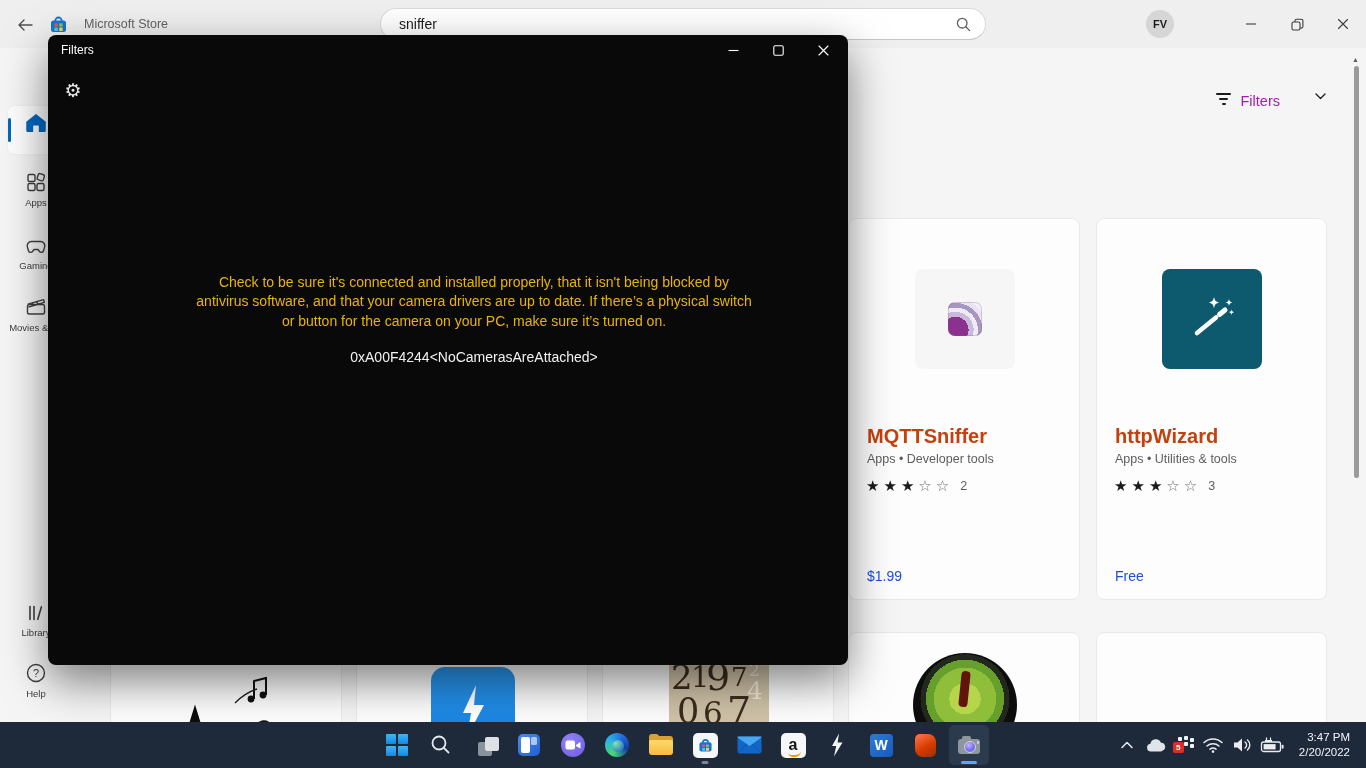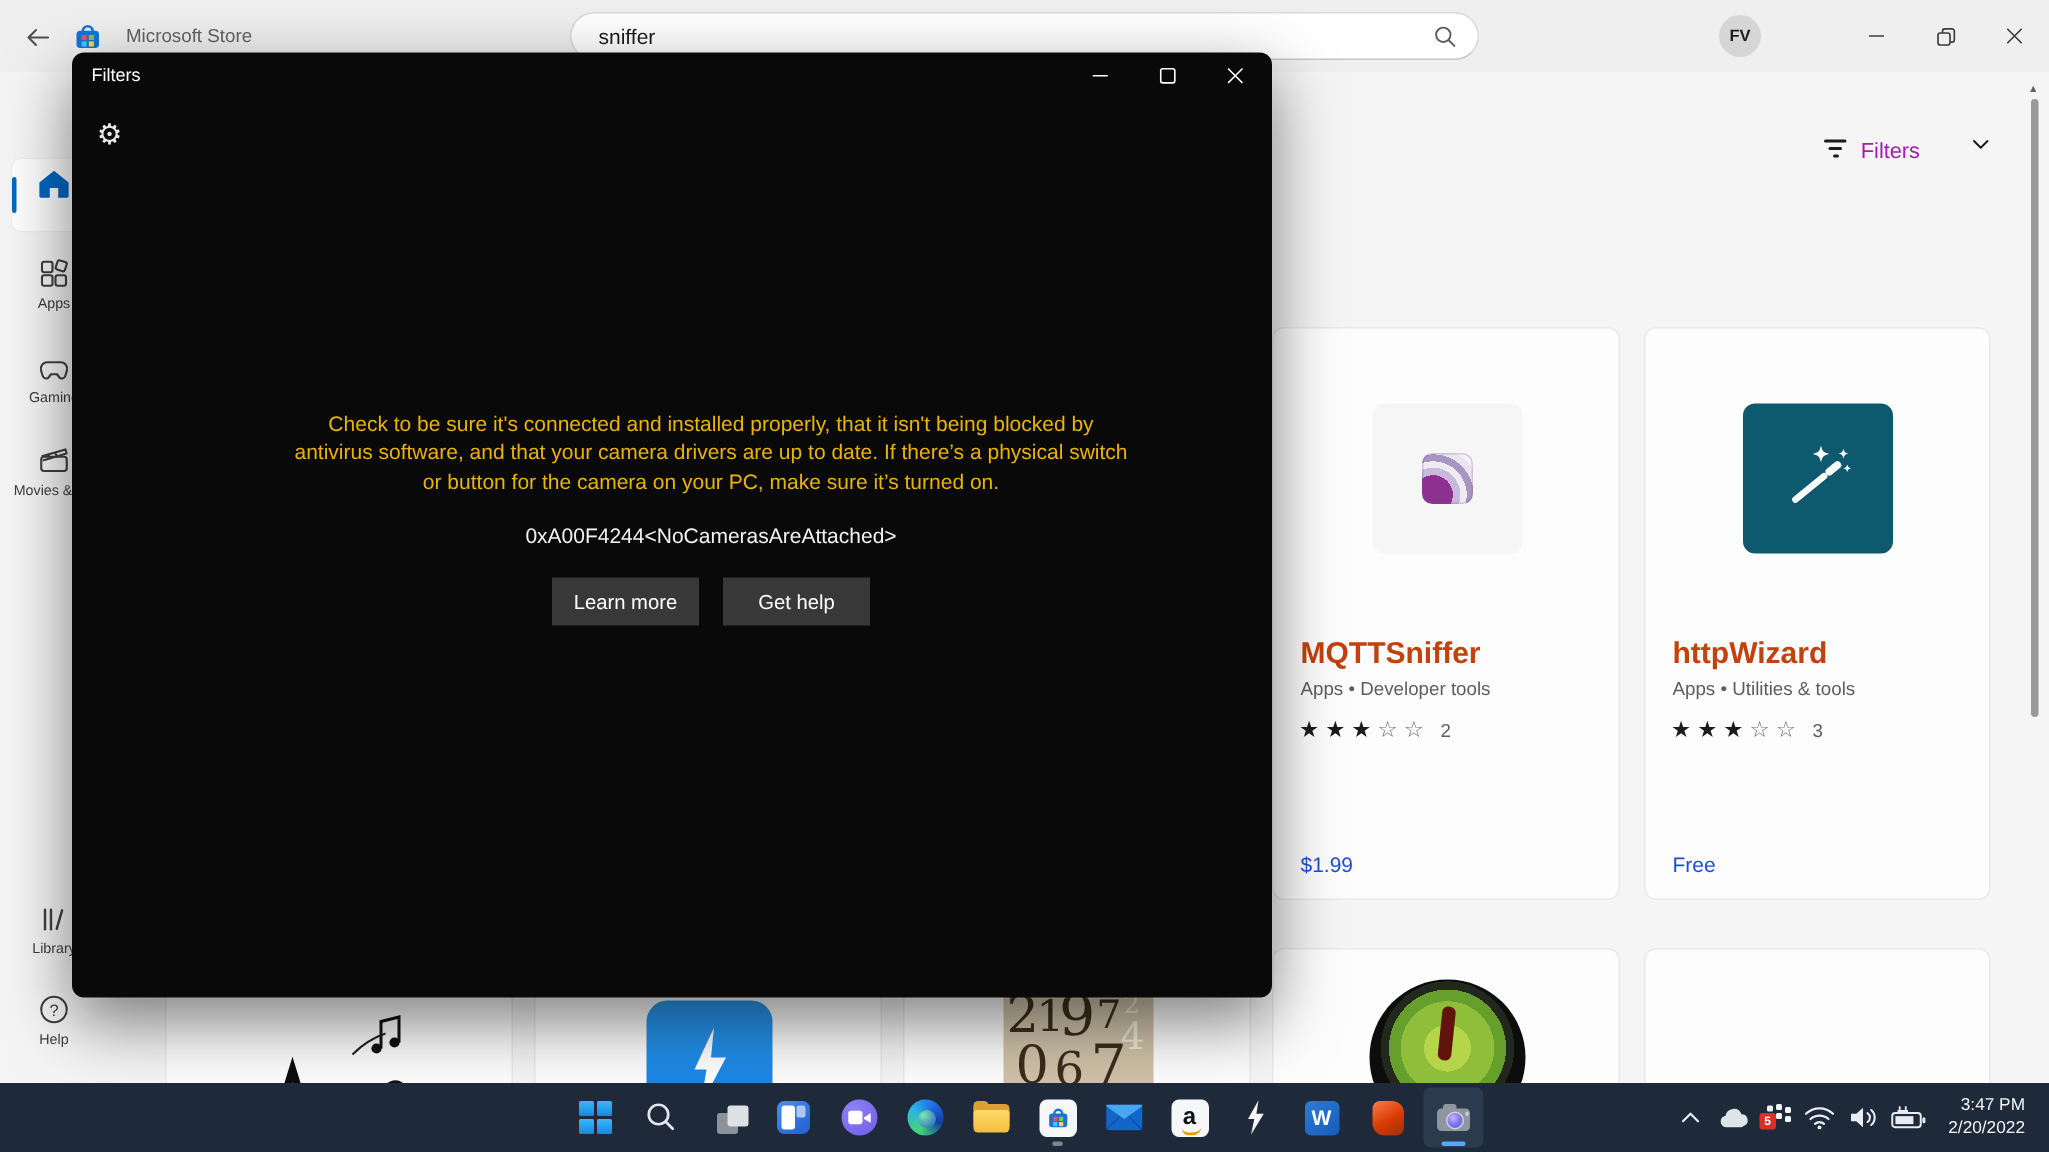--- a/index.html
+++ b/index.html
@@ -341,24 +341,20 @@
             <path d="M1,1 L10,10 M10,1 L1,10" stroke="#fff" stroke-width="1.1" stroke-linecap="round"></path>
           </svg>
         </div>
     </div>
     <div class="cam-gear">⚙</div>
     <div class="cam-content">
       <div class="cam-body">Check to be sure it's connected and installed properly, that it isn't being blocked by antivirus software, and that your camera drivers are up to date. If there’s a physical switch or button for the camera on your PC, make sure it’s turned on.</div>
       <div class="cam-errwrap">
         <div>0xA00F4244&lt;NoCamerasAreAttached&gt;</div>
       </div>
-      <div class="cam-buttons">
-        <button class="cam-btn">Learn more</button>
-        <button class="cam-btn">Get help</button>
-      </div>
     </div>
   </div>
 
   <div class="taskbar">
     <div class="tb-center">
       <div class="tb-item">
           <div class="start-grid">
             <i></i>
             <i></i>
             <i></i>

